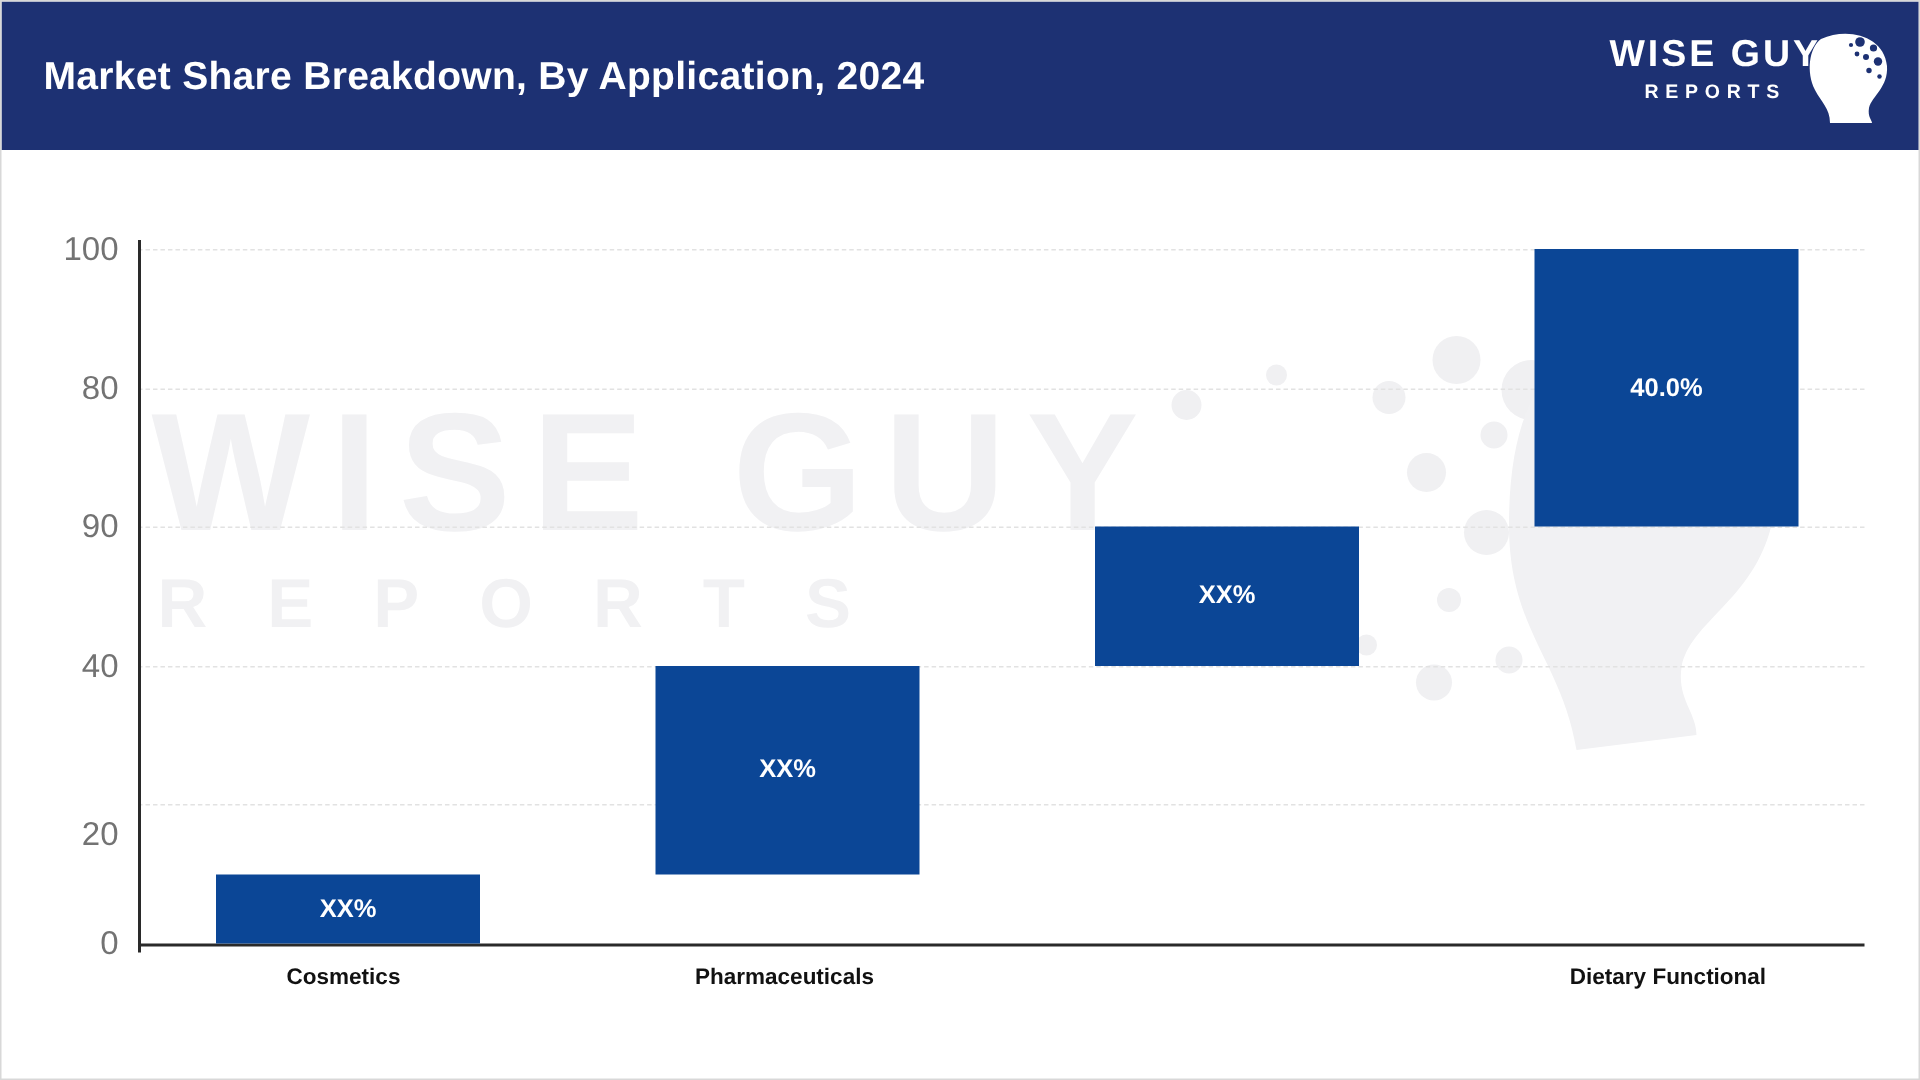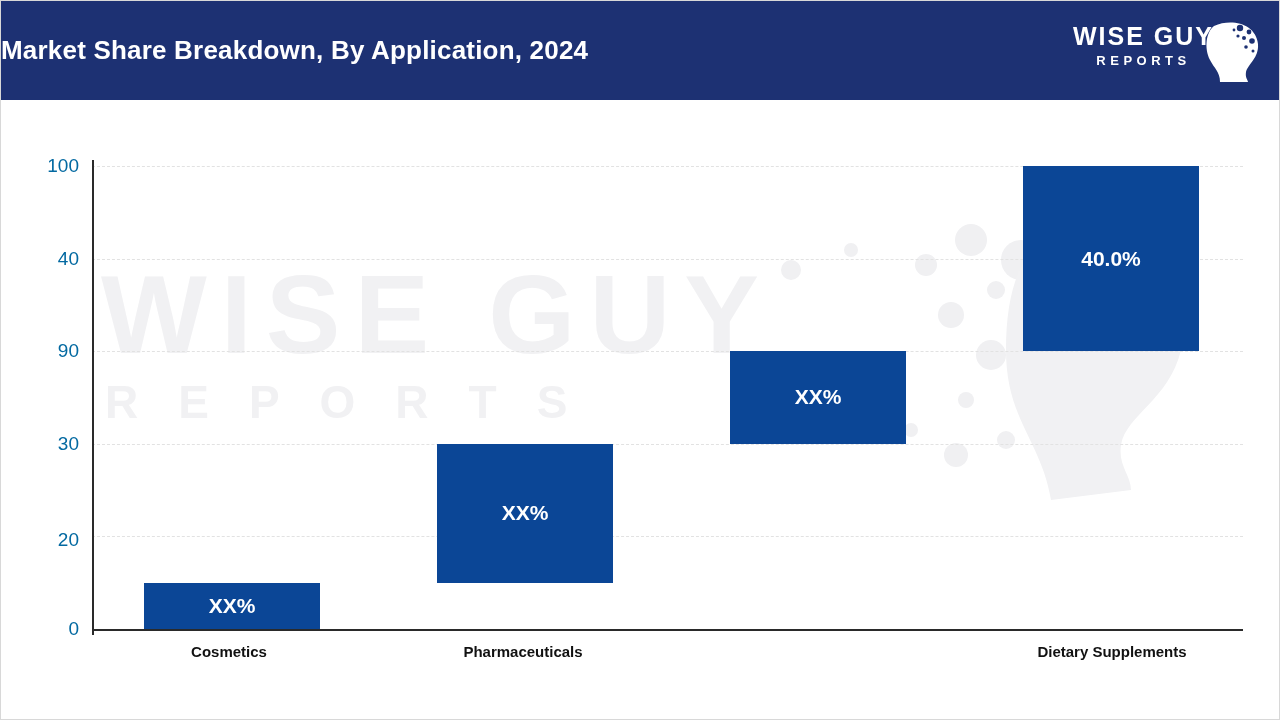--- a/index.html
+++ b/index.html
@@ -34,20 +34,21 @@
     background: #1d3173;
     display: flex;
     align-items: center;
     justify-content: space-between;
   }
   .header-title {
     color: #ffffff;
     font-size: 26px;
     font-weight: bold;
     letter-spacing: 0.2px;
+    margin-left: 28px;
     white-space: nowrap;
   }
   .logo-wrap {
     position: relative;
     margin-right: 10px;
     width: 210px;
     height: 78px;
     display: flex;
     align-items: center;
   }
@@ -145,42 +146,42 @@
     top: 529px;
     width: 1151px;
     height: 0;
     border-top: 2px solid #2a2a2a;
   }
 
   .tick-label {
     position: absolute;
     right: 0;
     transform: translateY(-50%);
-    font-size: 19px;
-    color: #0369a1;
+    font-size: 22px;
+    color: #737373;
     text-align: right;
   }
   .tick-col {
     position: absolute;
     left: 0;
     top: 0;
     width: 78px;
     height: 463px;
   }
 
   .bar {
     position: absolute;
     background: #0b4696;
     display: flex;
     align-items: center;
     justify-content: center;
   }
   .bar-label {
     color: #ffffff;
-    font-size: 21px;
+    font-size: 17px;
     font-weight: bold;
   }
 
   .cat-label {
     position: absolute;
     text-align: center;
     font-size: 15px;
     font-weight: bold;
     color: #111111;
     line-height: 21px;
@@ -246,24 +247,24 @@
       <div class="gridline" style="top:0px"></div>
       <div class="gridline" style="top:92.6px"></div>
       <div class="gridline" style="top:185.2px"></div>
       <div class="gridline" style="top:277.8px"></div>
       <div class="gridline" style="top:370.4px"></div>
     </div>
 
     <div class="plot" style="left:0; width:78px;">
       <div class="tick-col">
         <div class="tick-label" style="top:0px">100</div>
-        <div class="tick-label" style="top:92.6px">40</div>
+        <div class="tick-label" style="top:92.6px">80</div>
         <div class="tick-label" style="top:185.2px">90</div>
-        <div class="tick-label" style="top:277.8px">30</div>
-        <div class="tick-label" style="top:374px">20</div>
+        <div class="tick-label" style="top:277.8px">40</div>
+        <div class="tick-label" style="top:390px">20</div>
         <div class="tick-label" style="top:463px">0</div>
       </div>
     </div>
 
     <div class="axis-y"></div>
     <div class="axis-x"></div>
 
     <div class="plot">
       <div class="bar" style="left:52px; width:176px; top:416.7px; height:46.3px;">
         <span class="bar-label">XX%</span>
@@ -277,16 +278,16 @@
         <span class="bar-label">XX%</span>
       </div>
 
       <div class="bar" style="left:931px; width:176px; top:0px; height:185.2px;">
         <span class="bar-label">40.0%</span>
       </div>
     </div>
 
     <div class="cat-label" style="left:347px; top:541px; width:350px;">Pharmaceuticals</div>
     <div class="cat-label" style="left:53px; top:541px; width:350px;">Cosmetics</div>
-    <div class="cat-label" style="left:995px; top:541px; width:232px;">Dietary Supplements</div>
+    <div class="cat-label" style="left:995px; top:541px; width:232px;">Dietary Functional</div>
 
   </div>
 </div>
 
 </body></html>

